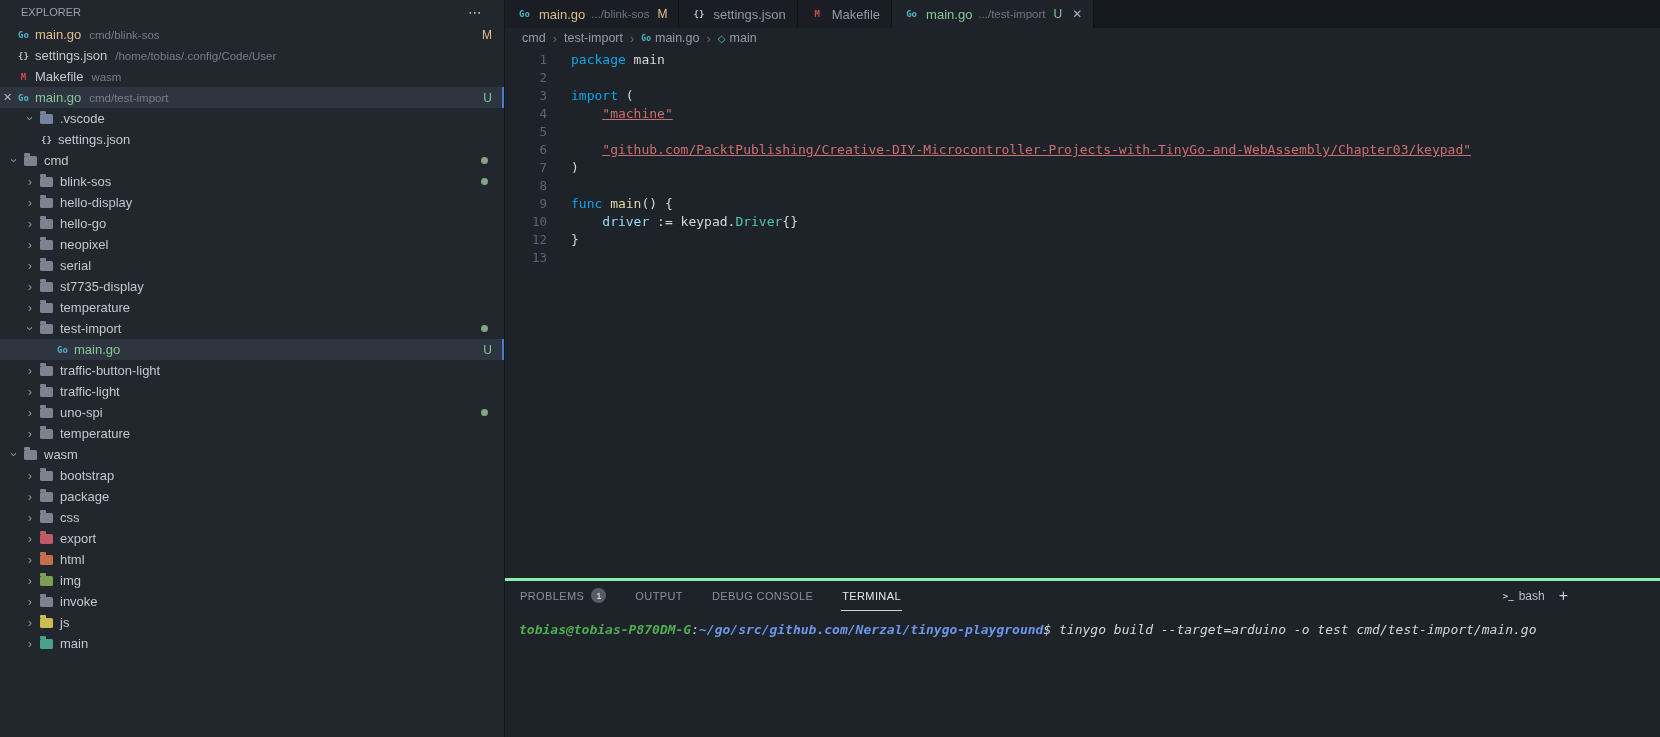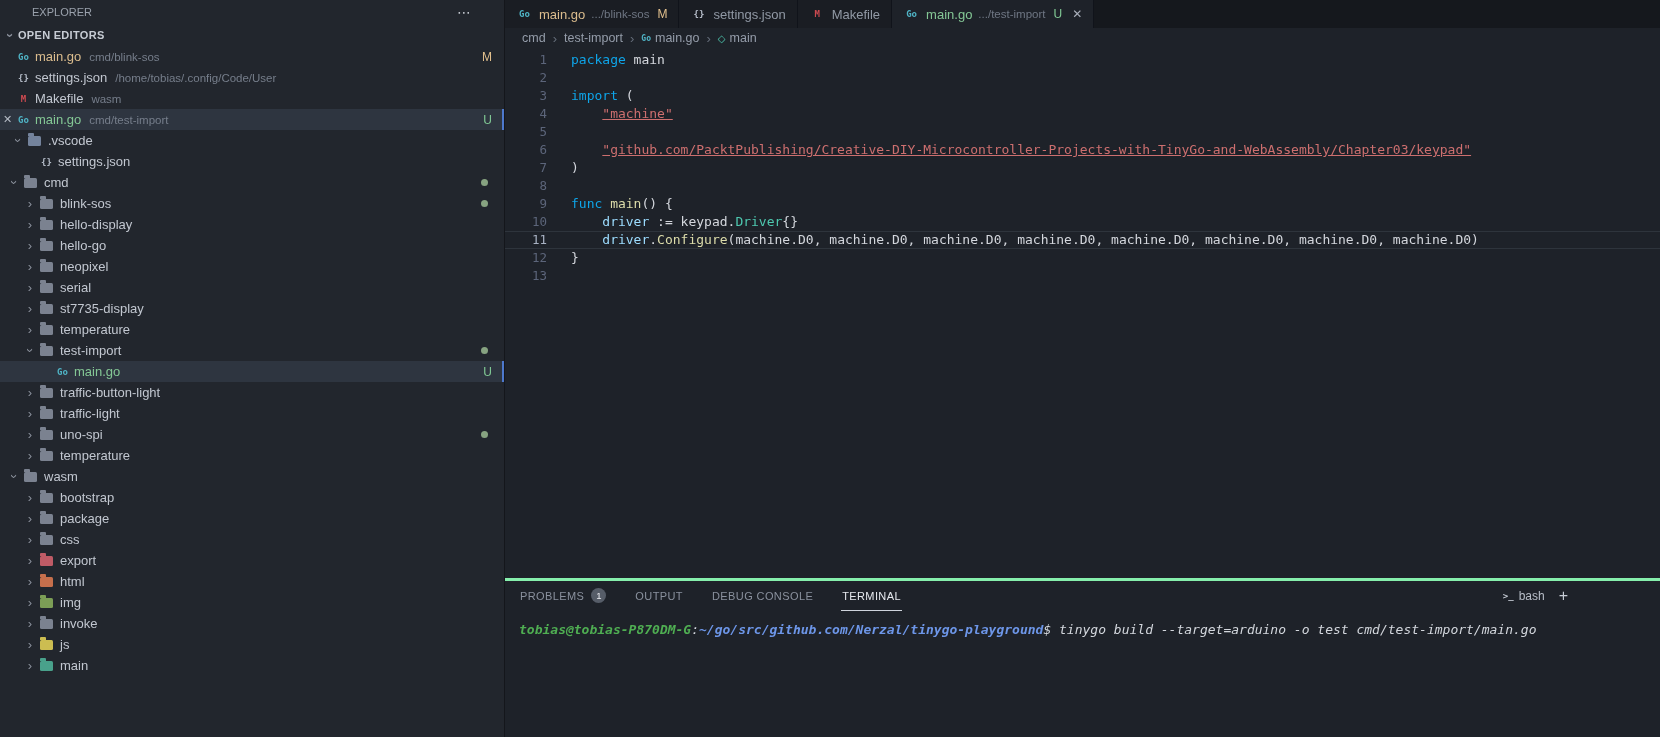--- a/index.html
+++ b/index.html
@@ -3,21 +3,21 @@
 <meta charset="utf-8">
 <style>
   * { box-sizing: border-box; margin: 0; padding: 0; }
   html,body { width:1660px; height:737px; overflow:hidden; background:#1e2229;
     font-family:"Liberation Sans","DejaVu Sans",sans-serif; }
   .app { display:flex; width:1660px; height:737px; }
 
   
   .sidebar { width:505px; flex:none; background:#22262d; border-right:1px solid #14161b;
     color:#c2c7d0; overflow:hidden; }
-  .explorer-title { display:flex; align-items:center; height:24px; padding:0 32px;
+  .explorer-title { display:flex; align-items:center; height:24px; padding:0 21px;
     font-size:11px; color:#9aa1ac; }
   .explorer-title .more { margin-left:auto; font-size:14px; color:#c0c5cc; letter-spacing:1px; cursor:pointer; }
   .section-header { display:flex; align-items:center; height:22px; font-size:11px; font-weight:bold;
     color:#c7ccd4; letter-spacing:.3px; cursor:pointer; }
   .section-header .twisty { margin-left:2px; }
   .twisty { width:16px; flex:none; text-align:center; color:#8b919c; font-size:13px; line-height:1; }
   .twisty.exp { transform:rotate(90deg); }
   .row { display:flex; align-items:center; height:21px; font-size:13px; padding-right:12px; white-space:nowrap; cursor:pointer; }
   .row .name { margin-left:3px; }
   .row .desc { margin-left:8px; font-size:11.5px; color:#767e8b; flex:1; overflow:hidden; text-overflow:ellipsis; }
@@ -97,24 +97,20 @@
 <body>
 
 <div class="app">
 
   <aside class="sidebar">
     <div class="explorer-title">
       <span>EXPLORER</span>
       <span class="more">⋯</span>
     </div>
 
-    <div class="section-header">
-      <span class="twisty exp">›</span>
-      <span>OPEN EDITORS</span>
-    </div>
     <div id="oe-list">
         <div class="row">
           <span class="close-slot"></span>
           <span class="ficon glyph" style="color: rgb(79, 179, 197);">Go</span>
           <span class="name mod">main.go</span>
           <span class="desc">cmd/blink-sos</span>
           <span class="badge mod">M</span>
         </div>
         <div class="row">
           <span class="close-slot"></span>
@@ -131,21 +127,21 @@
         <div class="row selected">
           <span class="close-slot">✕</span>
           <span class="ficon glyph" style="color: rgb(79, 179, 197);">Go</span>
           <span class="name untracked">main.go</span>
           <span class="desc">cmd/test-import</span>
           <span class="badge untracked">U</span>
         </div>
       </div>
 
     <div id="tree">
-        <div class="row" style="padding-left: 10px;">
+        <div class="row" style="padding-left: 22px;">
           <span class="twisty exp">›</span>
           <span class="ficon folder" style="--fc: #74839c;"></span>
           <span class="name ">.vscode</span>
           <span class="spacer"></span>
         </div>
         <div class="row" style="padding-left: 22px;">
           <span class="twisty"></span>
           <span class="ficon glyph" style="color: rgb(180, 187, 199);">{}</span>
           <span class="name ">settings.json</span>
           <span class="spacer"></span>
@@ -349,21 +345,20 @@
         <div class="code-line"><span class="ln">1</span><span class="code"><span class="kw">package</span><span class="pl"> main</span></span></div>
         <div class="code-line"><span class="ln">2</span><span class="code"></span></div>
         <div class="code-line"><span class="ln">3</span><span class="code"><span class="kw">import</span><span class="pl"> (</span></span></div>
         <div class="code-line"><span class="ln">4</span><span class="code"><span class="pl">    </span><span class="str lnk">"machine"</span></span></div>
         <div class="code-line"><span class="ln">5</span><span class="code"></span></div>
         <div class="code-line"><span class="ln">6</span><span class="code"><span class="pl">    </span><span class="str lnk">"github.com/PacktPublishing/Creative-DIY-Microcontroller-Projects-with-TinyGo-and-WebAssembly/Chapter03/keypad"</span></span></div>
         <div class="code-line"><span class="ln">7</span><span class="code"><span class="pl">)</span></span></div>
         <div class="code-line"><span class="ln">8</span><span class="code"></span></div>
         <div class="code-line"><span class="ln">9</span><span class="code"><span class="kw">func</span><span class="pl"> </span><span class="fn">main</span><span class="pl">() {</span></span></div>
         <div class="code-line"><span class="ln">10</span><span class="code"><span class="pl">    </span><span class="vr">driver</span><span class="pl"> := keypad.</span><span class="ty">Driver</span><span class="pl">{}</span></span></div>
-        <div class="code-line current"><span class="ln">11</span><span class="code"><span class="pl">    </span><span class="vr">driver</span><span class="pl">.</span><span class="fn">Configure</span><span class="pl">(machine.D0, machine.D0, machine.D0, machine.D0, machine.D0, machine.D0, machine.D0, machine.D0)</span></span></div>
         <div class="code-line"><span class="ln">12</span><span class="code"><span class="pl">}</span></span></div>
         <div class="code-line"><span class="ln">13</span><span class="code"></span></div>
       </div>
 
     <div class="panel">
       <div class="panel-header">
         <div class="panel-tabs" id="panel-tabs">
             <div class="ptab">
               <span>PROBLEMS</span>
               <span class="pbadge">1</span>

